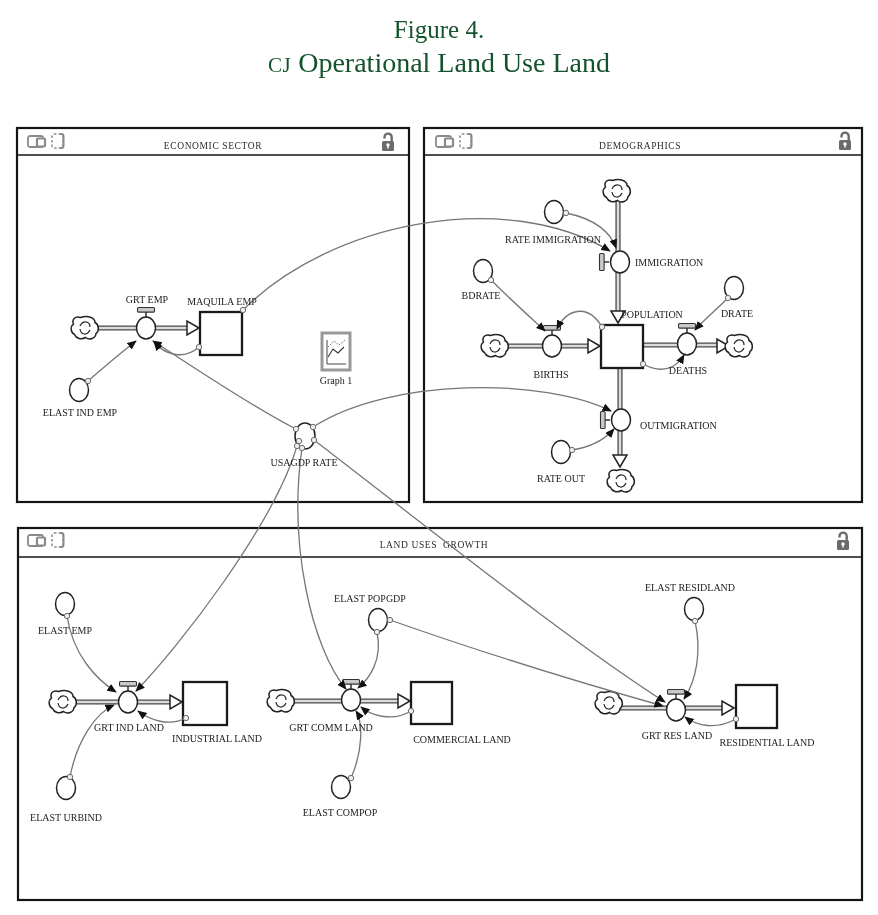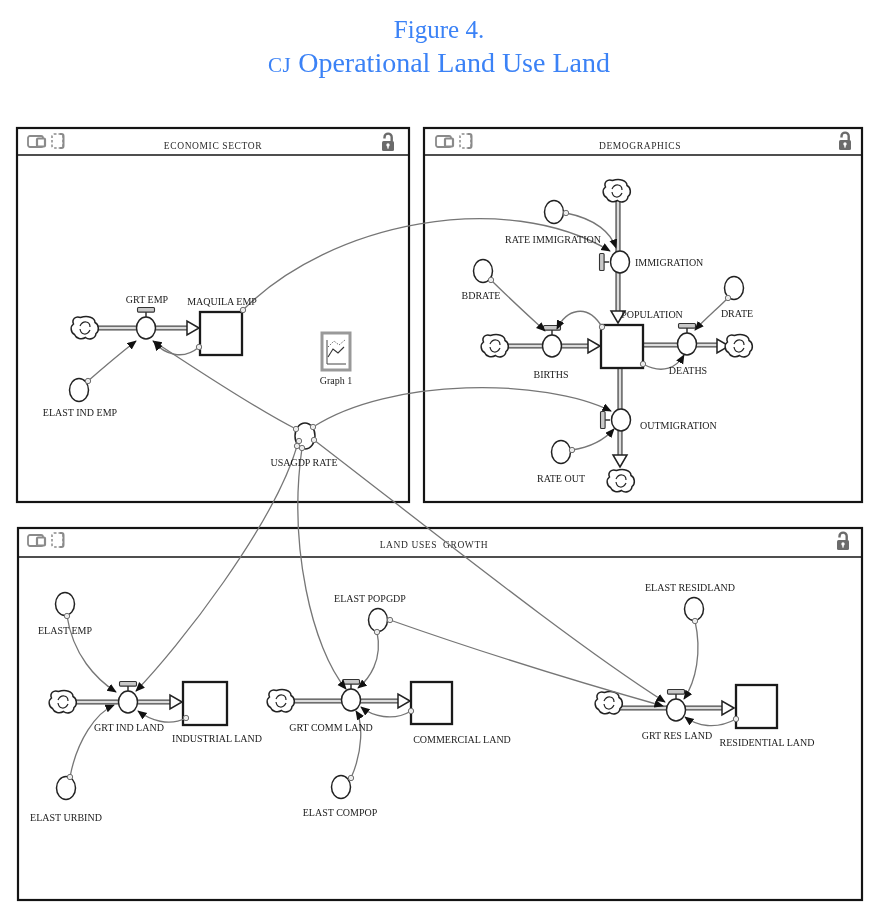--- a/index.html
+++ b/index.html
@@ -1,18 +1,18 @@
 <!DOCTYPE html>
 <html><head>
 <meta charset="utf-8">
 <style>
   html,body{margin:0;padding:0;background:#fff;}
   .page{position:relative;width:878px;height:915px;background:#fff;overflow:hidden;
         font-family:"Liberation Serif",serif;}
-  .caption{position:absolute;top:14px;left:0;width:100%;text-align:center;color:#3b82f6;}
+  .caption{position:absolute;top:14px;left:0;width:100%;text-align:center;color:#14532d;}
   .cap1{font-size:25px;line-height:1.25;}
   .cap2{font-size:28px;line-height:1.25;}
   .cap-prefix{font-size:21px;letter-spacing:.5px;}
   svg.diagram{position:absolute;left:0;top:0;}
   .frame{fill:none;stroke:#141414;stroke-width:2.2;}
   .hline{stroke:#141414;stroke-width:1.6;}
   .lbl{font-family:"Liberation Serif",serif;font-size:10px;fill:#1c1c1c;text-anchor:middle;}
   .lbl.start{text-anchor:start;}
   .sect{font-family:"Liberation Serif",serif;font-size:9.5px;fill:#2b2b2b;text-anchor:middle;letter-spacing:.6px;}
   .conn{fill:none;stroke:#767676;stroke-width:1.3;}

